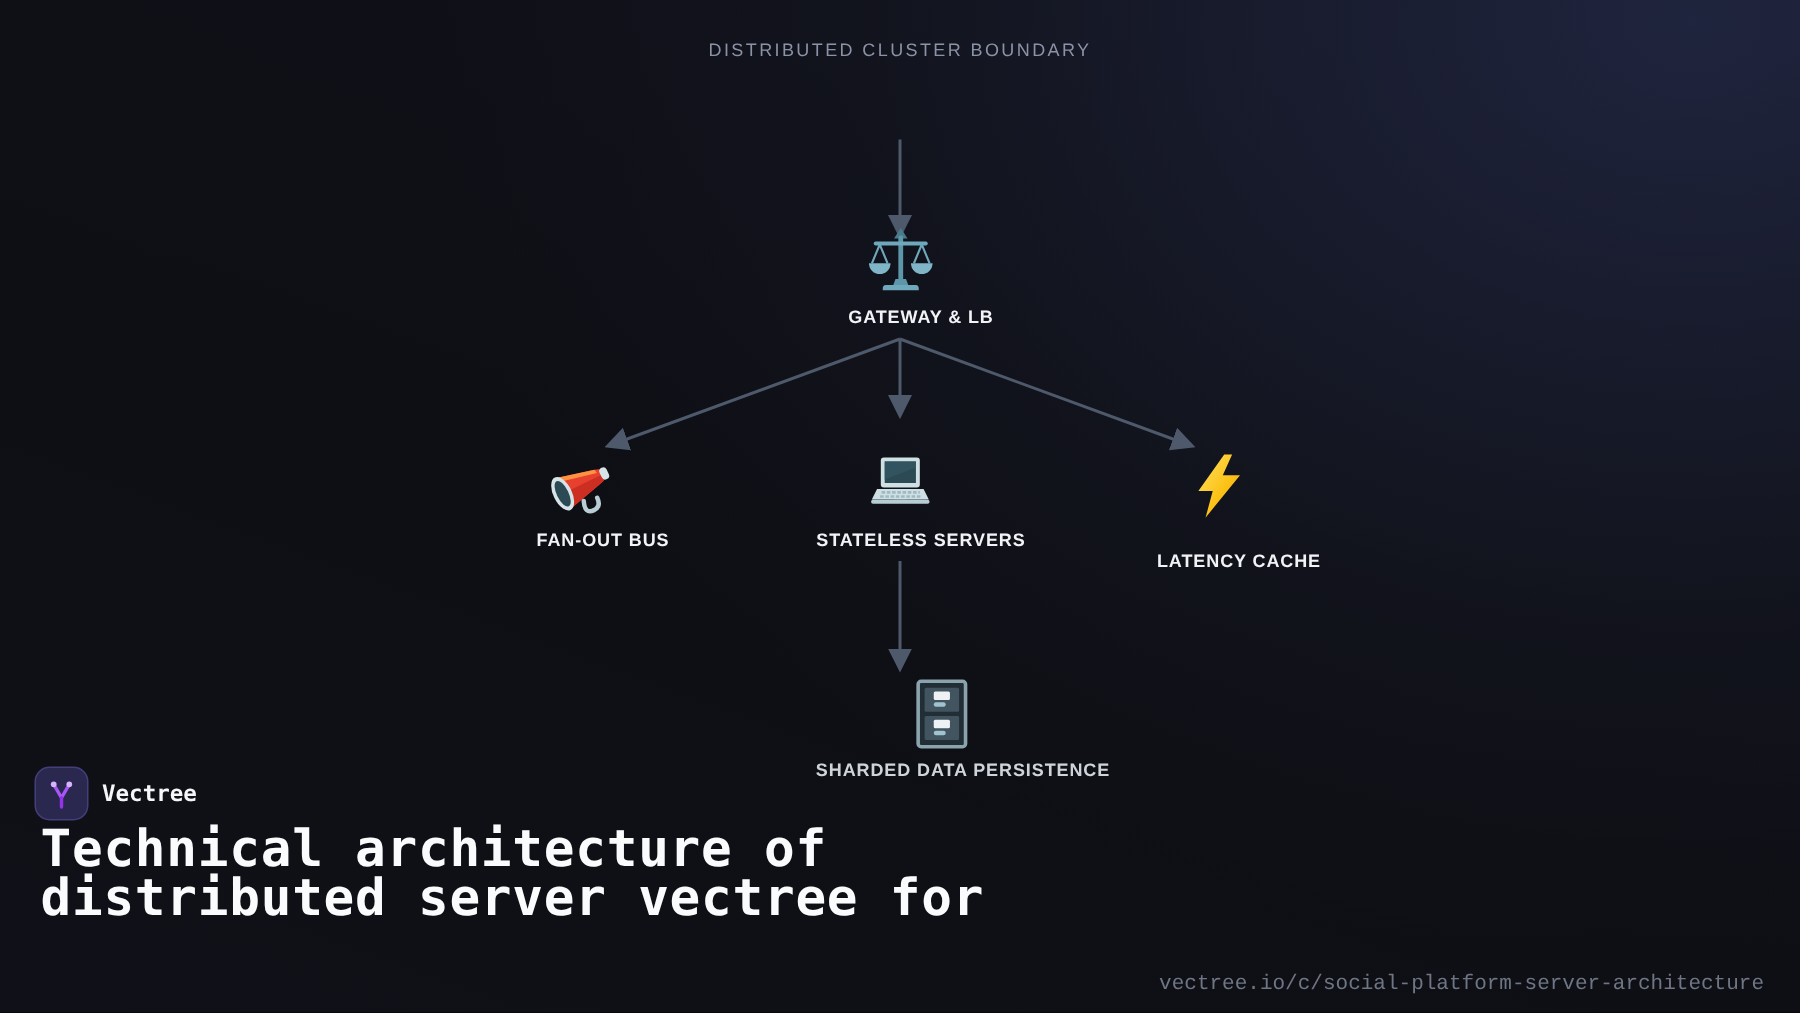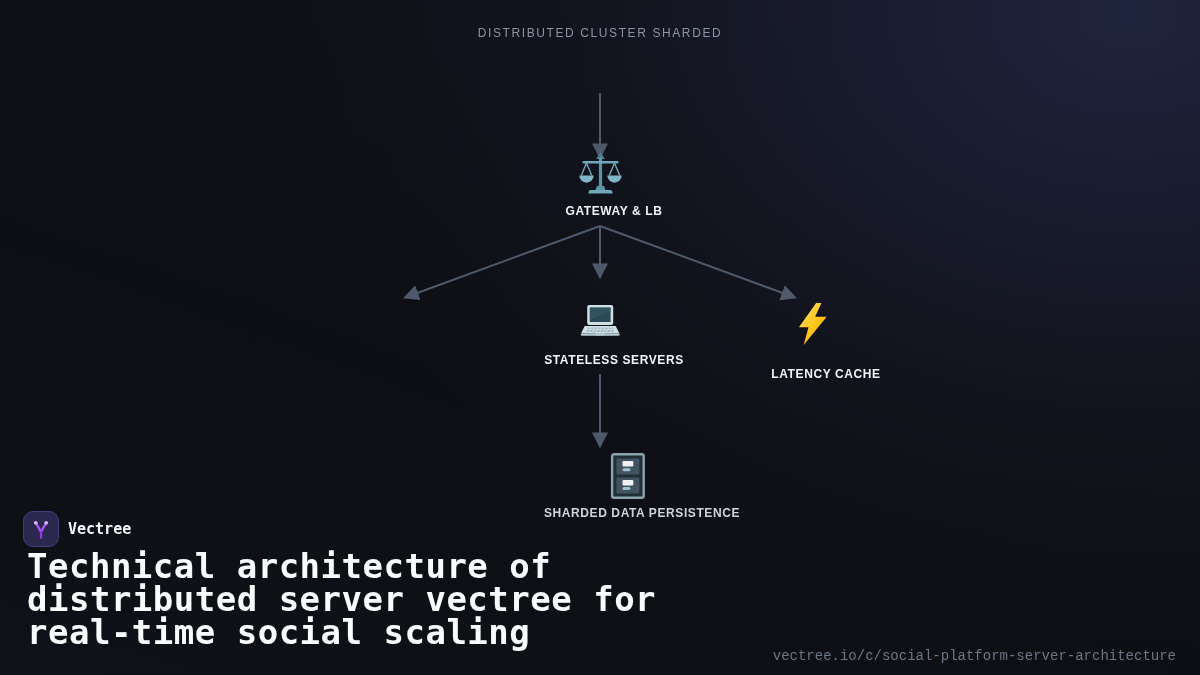--- a/index.html
+++ b/index.html
@@ -95,21 +95,21 @@
     font-size: 14px;
     color: #6e7584;
     margin-left: 48px;
   }
 </style>
 </head>
 <body>
 
 <div class="canvas">
 
-  <div class="boundary-label">DISTRIBUTED CLUSTER SHARDED</div>
+  <div class="boundary-label">DISTRIBUTED CLUSTER BOUNDARY</div>
 
   <svg class="arrow-layer" width="1200" height="675" viewBox="0 0 1200 675">
     <defs>
       <marker id="ah" viewBox="0 0 10 10" refX="6" refY="5" markerWidth="8" markerHeight="8" orient="auto-start-reverse">
         <path d="M0 0 L10 5 L0 10 Z" fill="#4e5a6b"></path>
       </marker>
     </defs>
     <line x1="600" y1="93" x2="600" y2="153" stroke="#4e5a6b" stroke-width="2" marker-end="url(#ah)"></line>
     <line x1="600" y1="226" x2="409" y2="296" stroke="#4e5a6b" stroke-width="2" marker-end="url(#ah)"></line>
     <line x1="600" y1="226" x2="600" y2="273" stroke="#4e5a6b" stroke-width="2" marker-end="url(#ah)"></line>
@@ -127,20 +127,36 @@
         <path d="M2.8 25.5 h14.4 a7.2 7.2 0 0 1 -14.4 0 Z" fill="#7fb5c6"></path>
         <path d="M38 13 L32.8 25.5 M38 13 L43.2 25.5" stroke="#6fa8ba" stroke-width="1.4" fill="none"></path>
         <path d="M30.8 25.5 h14.4 a7.2 7.2 0 0 1 -14.4 0 Z" fill="#7fb5c6"></path>
         <path d="M20.5 36 h7 l1.5 4 h-10 Z" fill="#5d96a8"></path>
         <path d="M14 40 h20 q2 0 2 2.5 v1 H12 v-1 q0 -2.5 2 -2.5 Z" fill="#6fa8ba"></path>
       </svg>
     </div>
     <div class="node-label">GATEWAY &amp; LB</div>
   </div>
 
+  <div class="node" style="left:388px; top:303px;">
+    <div class="icon-box" style="height:44px;">
+      <svg width="48" height="48" viewBox="0 0 48 48">
+        <g transform="rotate(-26 24 24)">
+          <path d="M10 12.5 L36 19 Q41 20 41 24 Q41 28 36 29 L10 35.5 Z" fill="#e8402e"></path>
+          <path d="M10 12.5 L36 19 L36.6 21.6 L10 15.6 Z" fill="#ff9240"></path>
+          <path d="M10 24 L41 24 Q41 28 36 29 L10 35.5 Z" fill="#cc2f22"></path>
+          <rect x="38.2" y="19.8" width="5.2" height="8.4" rx="2.6" fill="#d6e3e7"></rect>
+          <ellipse cx="10" cy="24" rx="6.2" ry="12" fill="#d6e3e7"></ellipse>
+          <ellipse cx="10" cy="24" rx="3.9" ry="9.3" fill="#2b4a54"></ellipse>
+          <path d="M20.5 34.5 q-3.5 8.5 3.5 8.5 q5.5 0 5.5 -6.5" stroke="#b9cdd4" stroke-width="3" fill="none" stroke-linecap="round"></path>
+        </g>
+      </svg>
+    </div>
+    <div class="node-label">FAN-OUT BUS</div>
+  </div>
 
   <div class="node" style="left:600px; top:307px;">
     <div class="icon-box" style="height:40px;">
       <svg width="48" height="48" viewBox="0 0 48 48">
         <rect x="11" y="6" width="26" height="20" rx="2" fill="#cfe0e4"></rect>
         <rect x="13.6" y="8.6" width="20.8" height="14.4" fill="#2b4a54"></rect>
         <path d="M13.6 8.6 h20.8 v4 l-20.8 8 Z" fill="#355663" opacity="0.8"></path>
         <path d="M8.5 27 h31 l3.5 7 h-38 Z" fill="#cfe0e4"></path>
         <line x1="11.5" y1="29.3" x2="37" y2="29.3" stroke="#9fbac2" stroke-width="1.8" stroke-dasharray="2.4 1.1"></line>
         <line x1="10.5" y1="32" x2="38" y2="32" stroke="#9fbac2" stroke-width="1.8" stroke-dasharray="2.4 1.1"></line>
@@ -188,18 +204,17 @@
       <line x1="18" y1="21" x2="18" y2="27.5" stroke="#9333ea" stroke-width="2.4" stroke-linecap="round"></line>
       <circle cx="12.5" cy="11.5" r="2" fill="#d8b4fe"></circle>
       <circle cx="23.5" cy="11.5" r="2" fill="#d8b4fe"></circle>
     </svg>
   </div>
   <div class="brand-name">Vectree</div>
 
   <div class="main-title">
     <div>Technical architecture of</div>
     <div>distributed server vectree for</div>
-    <div>real-time social scaling</div>
   </div>
 
   <div class="footer-url">vectree.io/c/social-platform-server-architecture</div>
 
 </div>
 
 </body></html>

